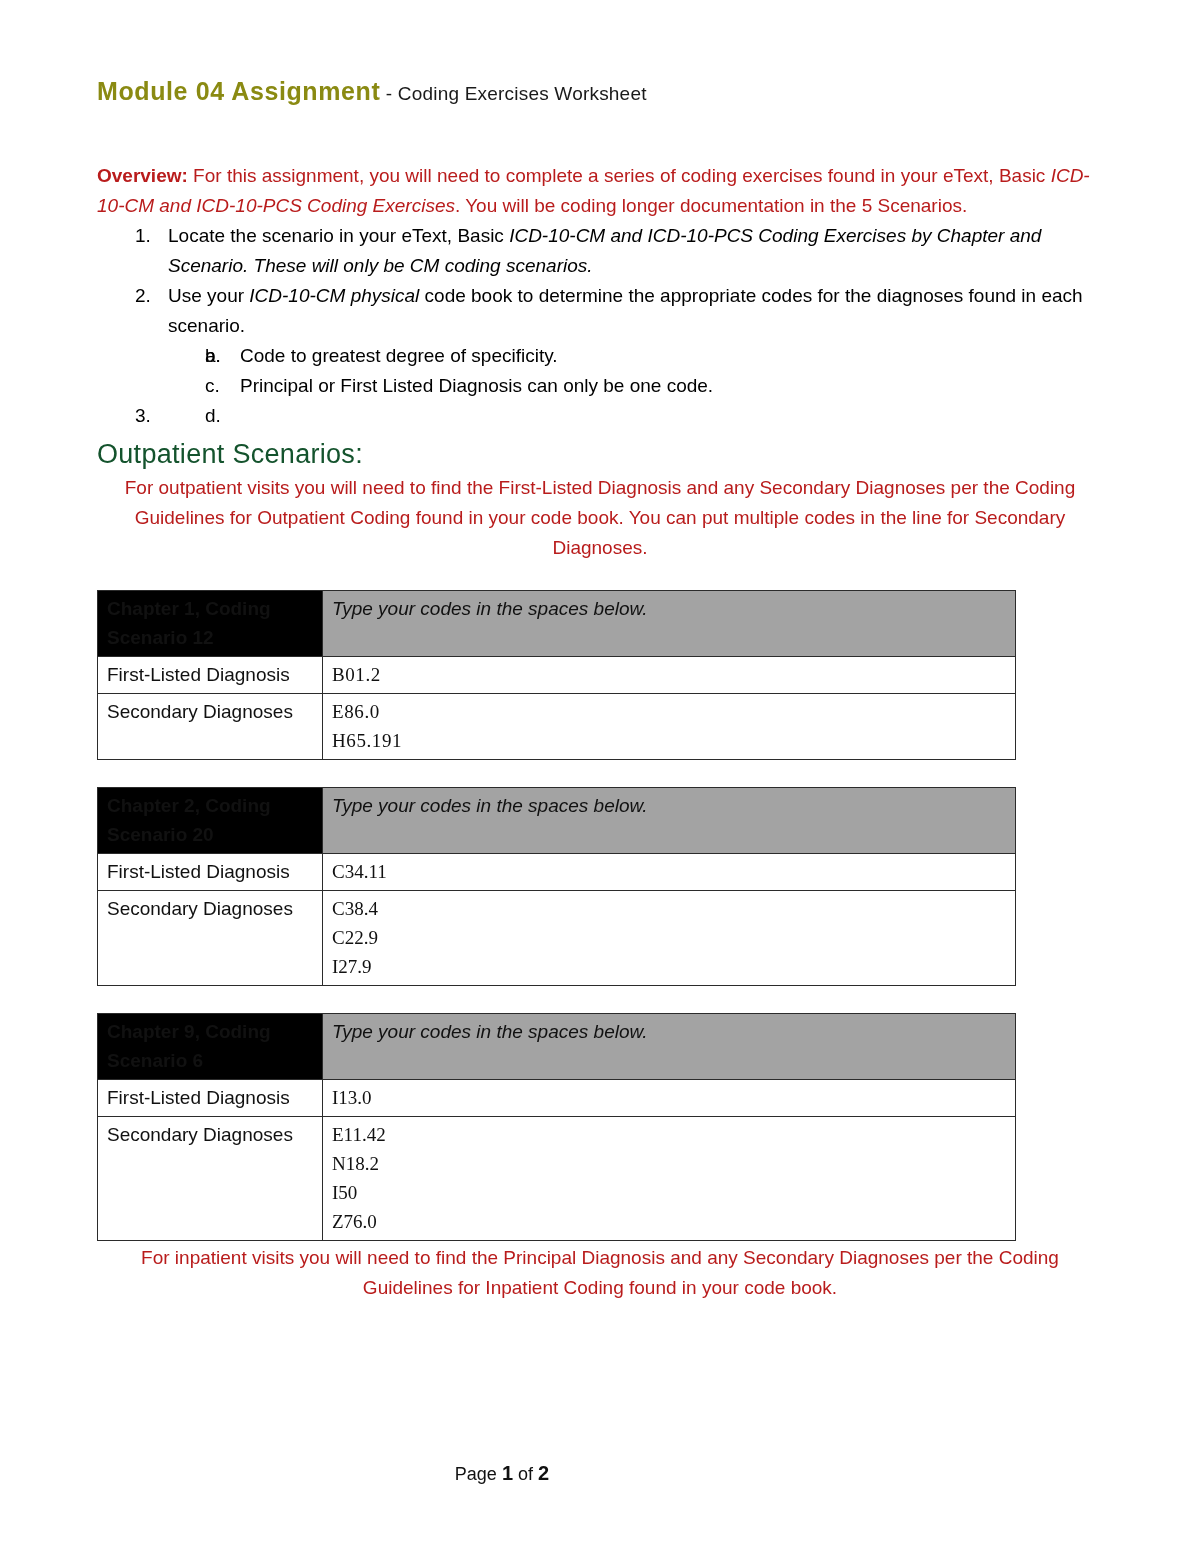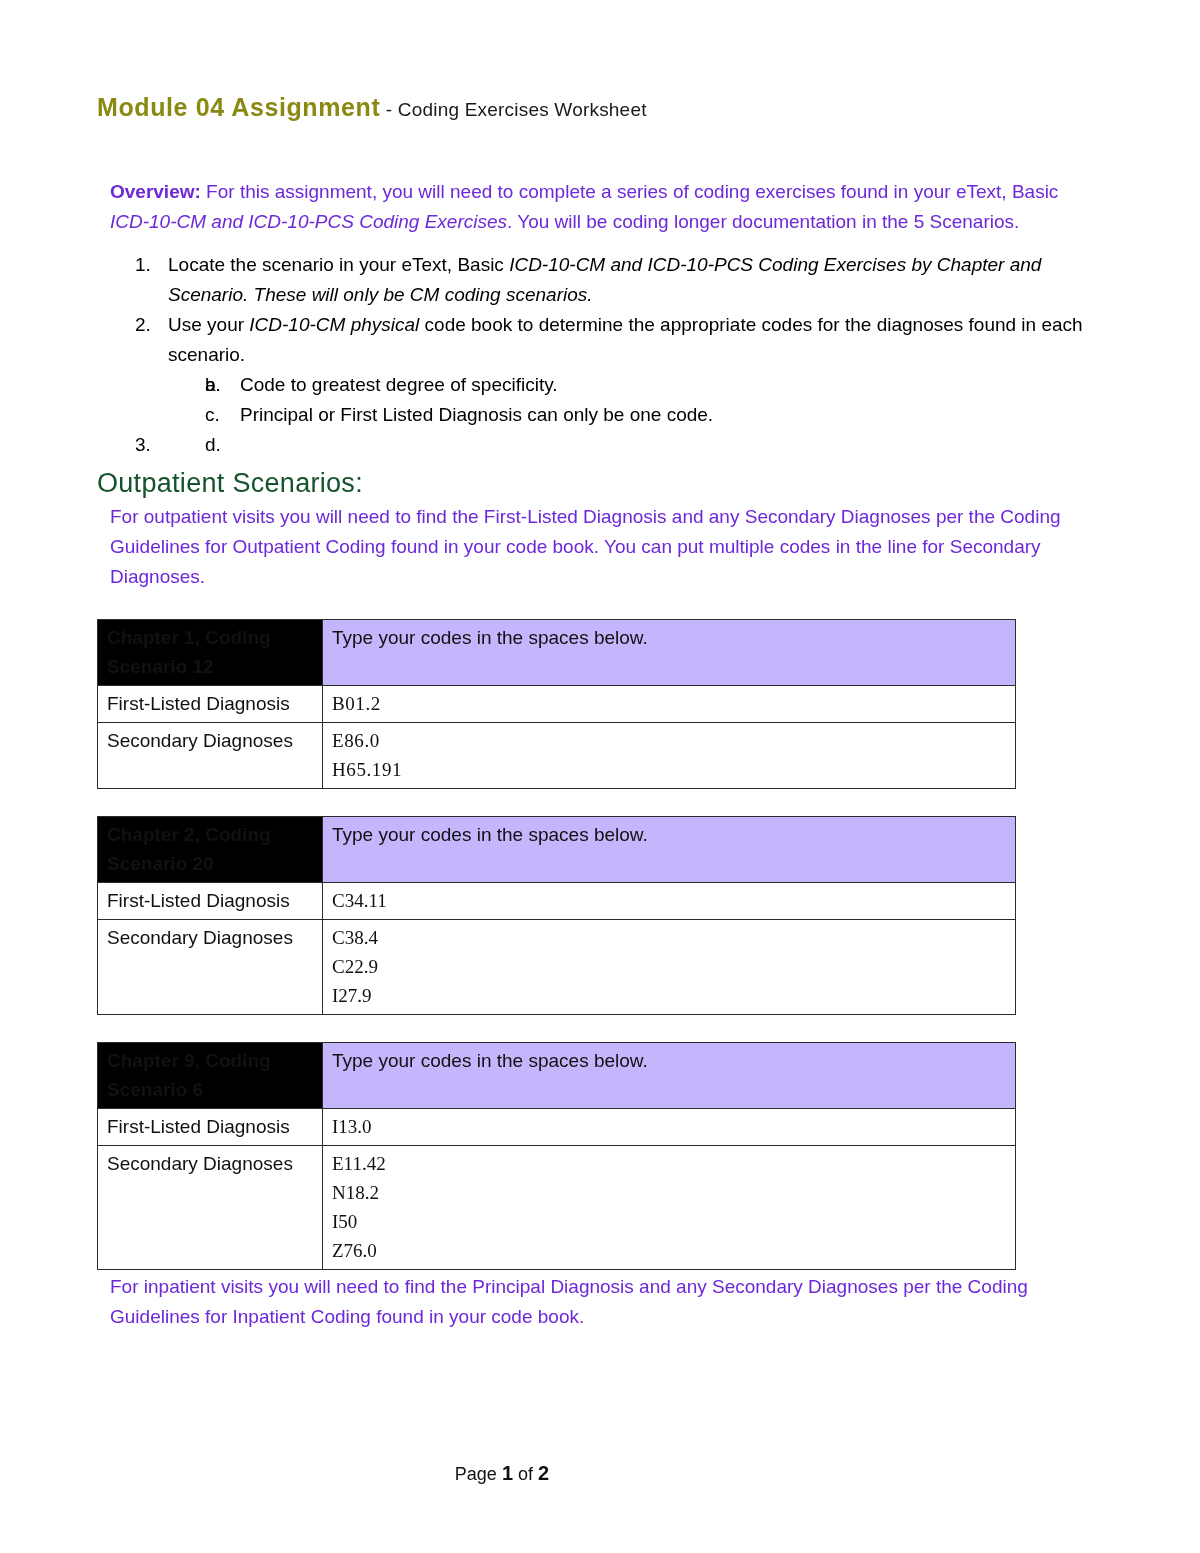--- a/index.html
+++ b/index.html
@@ -18,21 +18,21 @@
   .page {
     position: relative;
     width: 1200px;
     height: 1553px;
     padding: 0;
     box-sizing: border-box;
   }
   .content {
     position: absolute;
     left: 97px;
-    top: 92px;
+    top: 76px;
     width: 1006px;
   }
 
   
   .doc-title {
     font-size: 24px;
     line-height: 30px;
     margin: 0 0 0 0;
     font-weight: normal;
     letter-spacing: 0.2px;
@@ -47,22 +47,22 @@
   .doc-title .title-sub {
     color: #1a1a1a;
     font-size: 19px;
     font-weight: normal;
   }
 
   
   .para {
     font-size: 19px;
     line-height: 30px;
-    margin: 13px;
-    color: #6d28d9;
+    margin: 0;
+    color: #b91c1c;
     text-align: left;
   }
   .para b, .bold { font-weight: bold; }
   .para i, .ital { font-style: italic; }
 
   .overview-block { margin-top: 52px; }
   .instr-head {
     font-size: 19px;
     line-height: 30px;
     font-weight: bold;
@@ -113,21 +113,21 @@
   .section-heading {
     color: #14532d;
     font-size: 27px;
     line-height: 34px;
     font-weight: normal;
     margin: 0;
     letter-spacing: 0.3px;
   }
   .sec-outpatient { margin-top: 36px; }
   .sec-inpatient  { margin-top: 38px; }
-  .sec-para { margin-top: 2px; }
+  .sec-para { margin-top: 2px; text-align: center; }
 
   
   table.codes {
     border-collapse: collapse;
     width: 919px;
     table-layout: fixed;
     margin-top: 27px;
   }
   table.codes td {
     border: 1.4px solid #2b2b2b;
@@ -141,22 +141,23 @@
   td.hdr {
     background: #000000;
     color: #ffffff;
     font-weight: bold;
     border-color: #000000;
     padding-top: 4px;
     padding-bottom: 6px;
     line-height: 28px;
   }
   td.hdr-note {
-    background: #c4b5fd;
+    background: #a3a3a3;
     font-weight: normal;
+    font-style: italic;
   }
   td.label { font-weight: normal; }
   td.codes-cell { }
   td.codes-cell .code-line {
     display: block;
     line-height: 29px;
     font-family: Liberation Serif, serif;
   }
   .t1-codes { letter-spacing: 0.6px; }
 

